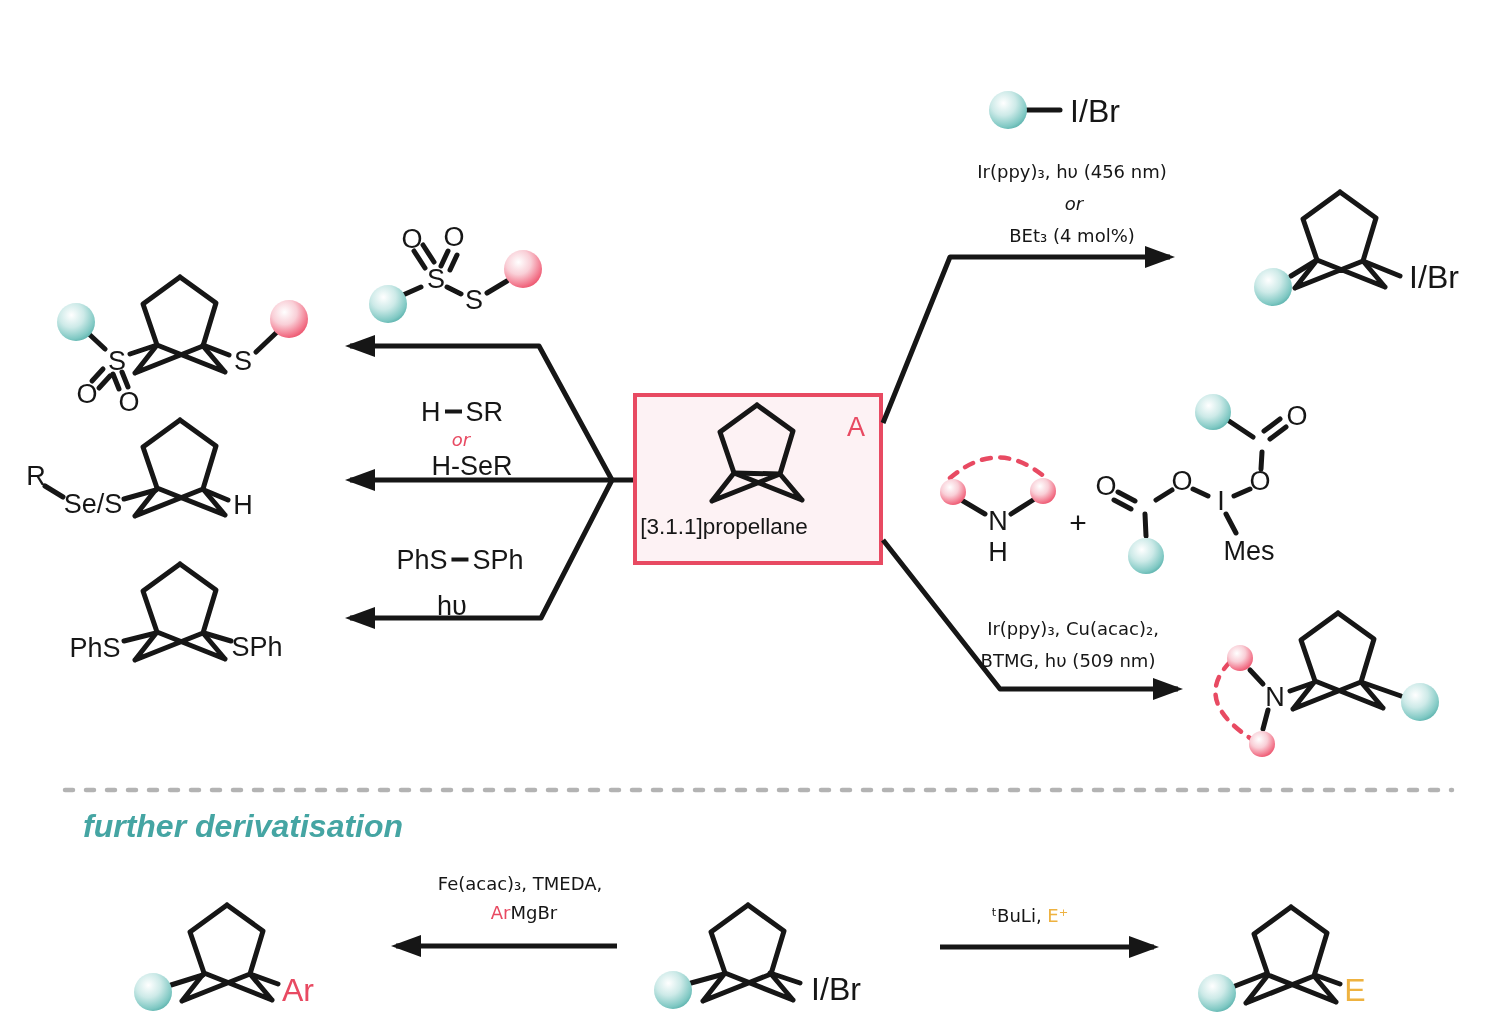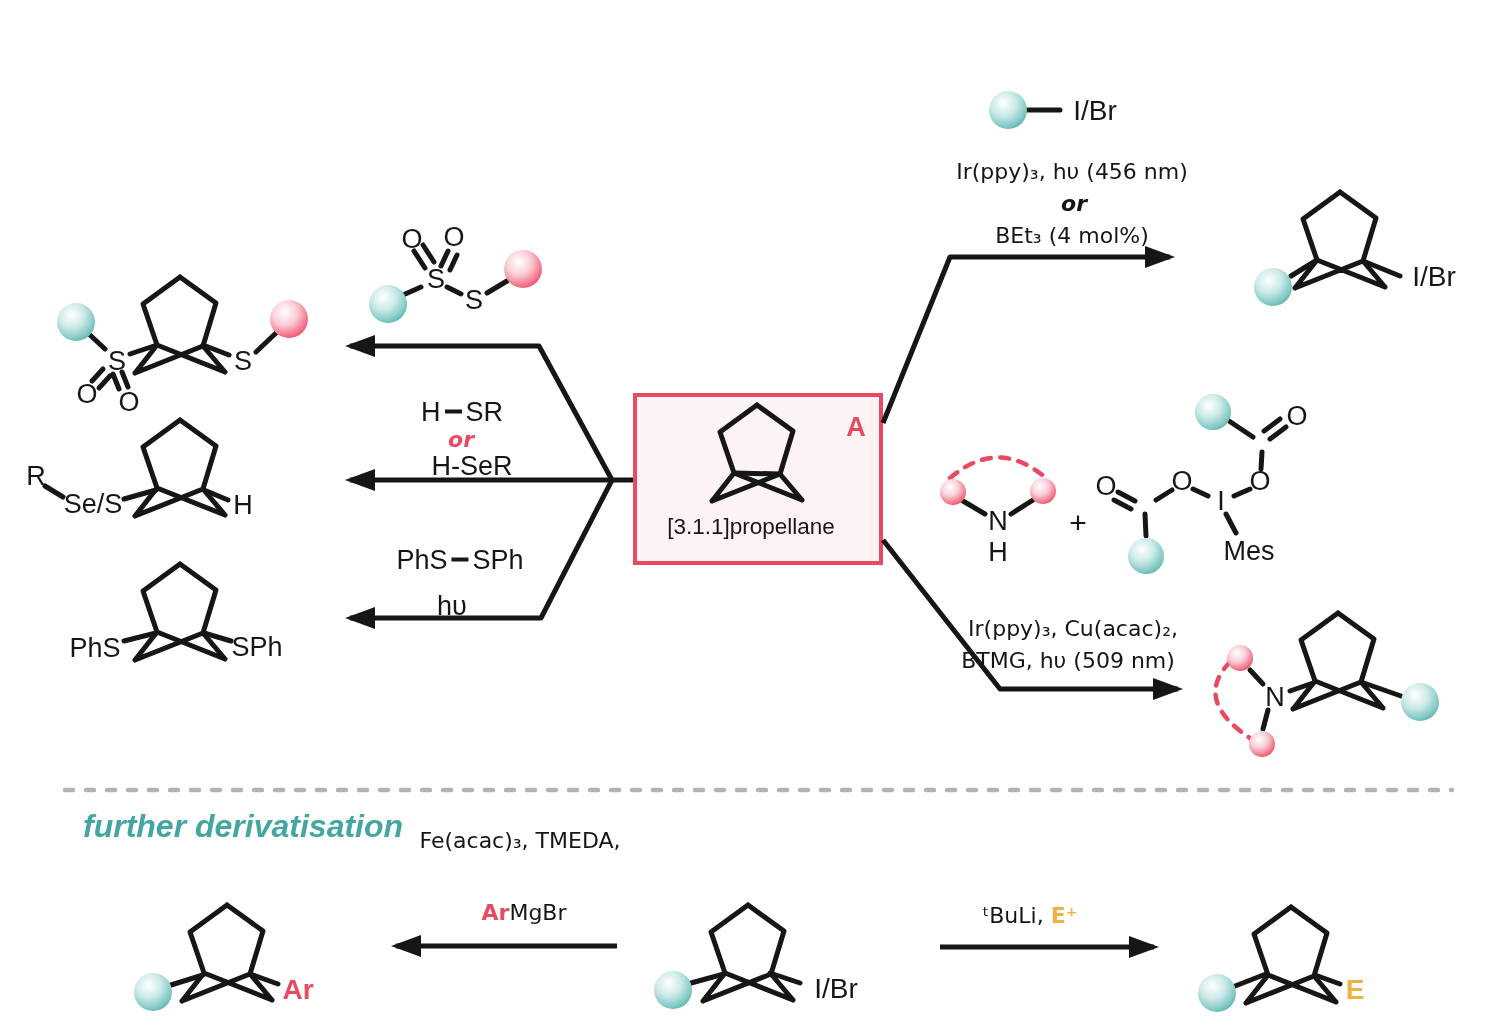--- a/index.html
+++ b/index.html
@@ -1,24 +1,24 @@
 <!DOCTYPE html>
 <html style="--accent-pink: #e84a62; --sphere-teal: #54b1ac; --sphere-pink: #ee5570; --heading-teal: #45a5a3; --electrophile-orange: #eeb240; --bond-black: #161616; --divider-gray: #b3b3b3; --box-fill: #fdf2f4;"><head>
 <meta charset="utf-8">
 <style>
   *{margin:0;padding:0;box-sizing:border-box}
   html,body{width:1492px;height:1036px;background:#ffffff;overflow:hidden}
   body{position:relative;font-family:"Liberation Sans",sans-serif;color:#161616}
   .abs{position:absolute;transform:translate(-50%,-50%);white-space:nowrap;line-height:1;z-index:3}
   .left-anchor{transform:translate(0,-50%)}
   .atom{font-size:27px}
-  .big{font-size:28px}
+  .big{font-size:32px}
   .sm{font-size:22.5px}
-  .cond{font-size:22px;font-family:"DejaVu Sans",sans-serif}
-  .bold{font-weight:bold}
+  .cond{font-size:18px;font-family:"DejaVu Sans",sans-serif}
+  .bold{font-weight:normal}
   .ital{font-style:italic}
   .pink{color:var(--accent-pink,#e84a62)}
   .orange{color:var(--electrophile-orange,#eeb240)}
   .plus{font-size:30px}
   .heading{font-size:32px;font-weight:bold;font-style:italic;color:var(--heading-teal,#45a5a3)}
   .center-box{position:absolute;left:633px;top:393px;width:250px;height:172px;
     background:var(--box-fill,#fdf2f4);border:4.5px solid var(--accent-pink,#e84a62);z-index:1}
   svg.layer{position:absolute;left:0;top:0;z-index:2}
   .bond-dash{display:inline-block;width:17px;height:4px;background:#161616;vertical-align:middle;margin:0 4px 3px 4px}
   .bond{stroke:#161616;stroke-width:5;stroke-linecap:round;stroke-linejoin:round;fill:none}
@@ -166,21 +166,21 @@
   </g>
 
   <g>
     <use href="#bike" transform="translate(1218,899)"></use>
     <path class="bond" d="M1235,986 L1266,974 M1315,975 L1340,984"></path>
     <circle cx="1217" cy="993" r="19" fill="url(#gTeal)"></circle>
   </g>
 </svg>
 
 <span class="abs atom bold pink" style="left:856px;top:427px">A</span>
-<span class="abs sm" style="left:751px;top:527px">[3.1.1]propellane</span>
+<span class="abs sm" style="left:724px;top:527px">[3.1.1]propellane</span>
 
 <span class="abs big" style="left:1095px;top:111px">I/Br</span>
 <span class="abs cond" style="left:1072px;top:172px">Ir(ppy)₃, hυ (456 nm)</span>
 <span class="abs cond bold ital" style="left:1074px;top:204px">or</span>
 <span class="abs cond" style="left:1072px;top:236px">BEt₃ (4 mol%)</span>
 <span class="abs big" style="left:1434px;top:277px">I/Br</span>
 
 <span class="abs atom" style="left:998px;top:521px">N</span>
 <span class="abs atom" style="left:998px;top:552px">H</span>
 <span class="abs plus" style="left:1078px;top:523px">+</span>
@@ -215,21 +215,21 @@
 
 <span class="abs atom" style="left:460px;top:560px">
   <span>PhS</span><span class="bond-dash"></span><span>SPh</span>
 </span>
 <span class="abs atom" style="left:452px;top:606px">hυ</span>
 <span class="abs atom" style="left:95px;top:648px">PhS</span>
 <span class="abs atom" style="left:257px;top:647px">SPh</span>
 
 <span class="abs left-anchor heading" style="left:83px;top:826px">further derivatisation</span>
 
-<span class="abs cond" style="left:520px;top:841px">Fe(acac)₃, TMEDA,</span>
+<span class="abs cond" style="left:520px;top:884px">Fe(acac)₃, TMEDA,</span>
 <span class="abs cond" style="left:524px;top:913px">
   <span class="bold pink">Ar</span><span>MgBr</span>
 </span>
 <span class="abs big bold pink" style="left:298px;top:990px">Ar</span>
 
 <span class="abs big" style="left:836px;top:989px">I/Br</span>
 
 <span class="abs cond" style="left:1030px;top:916px">
   <span>ᵗBuLi, </span><span class="bold orange">E⁺</span>
 </span>

